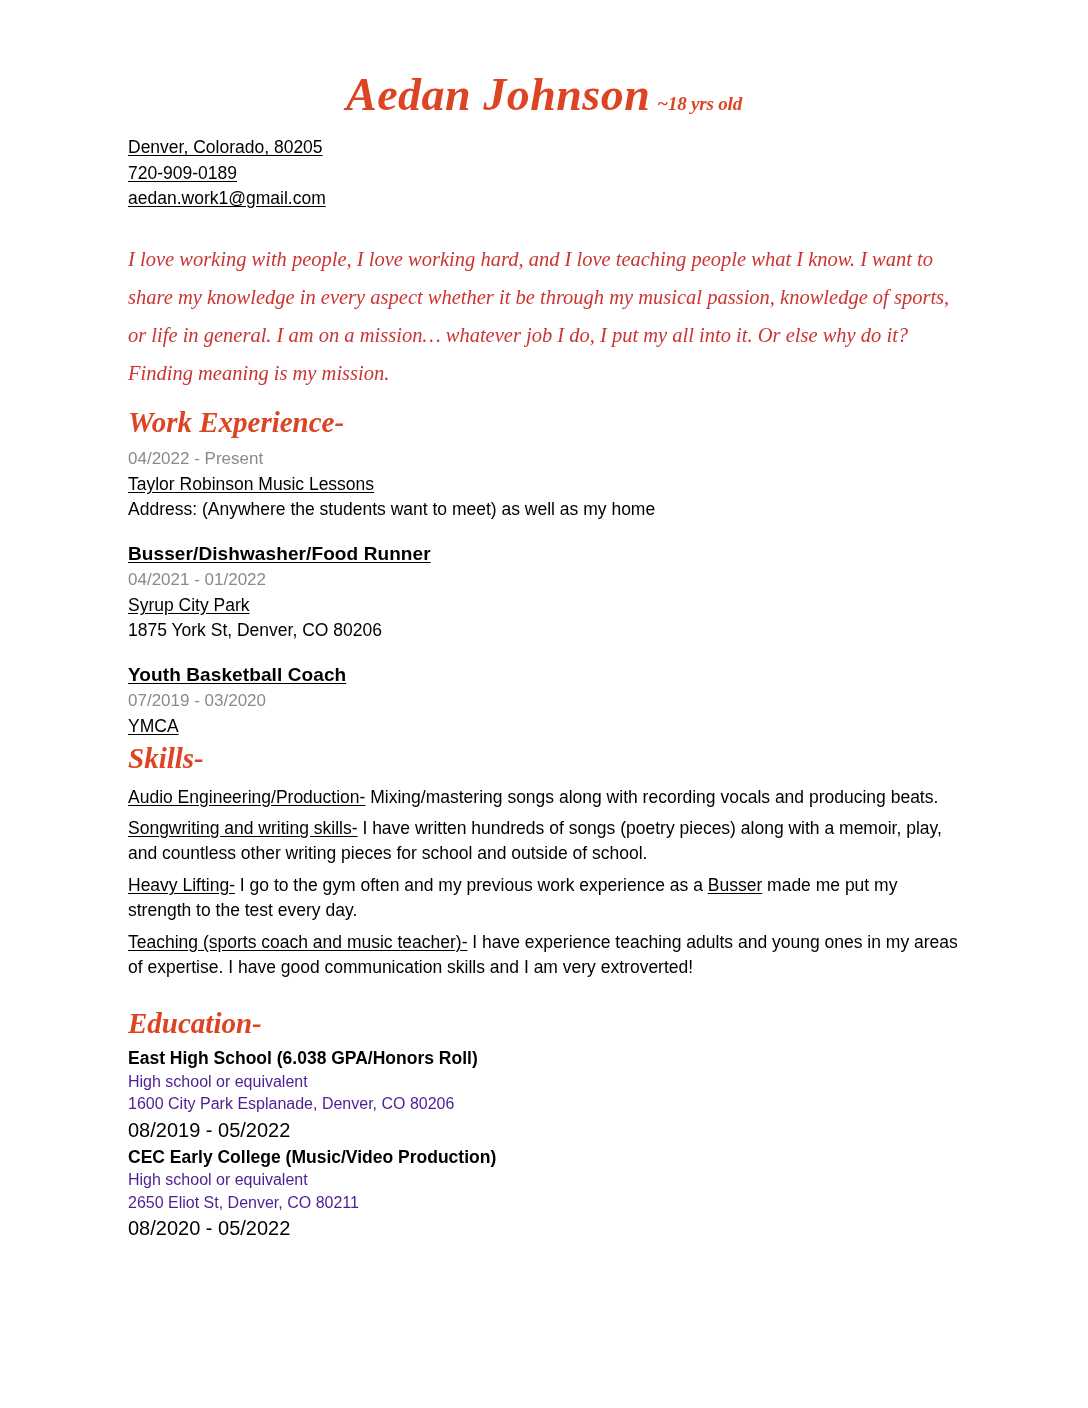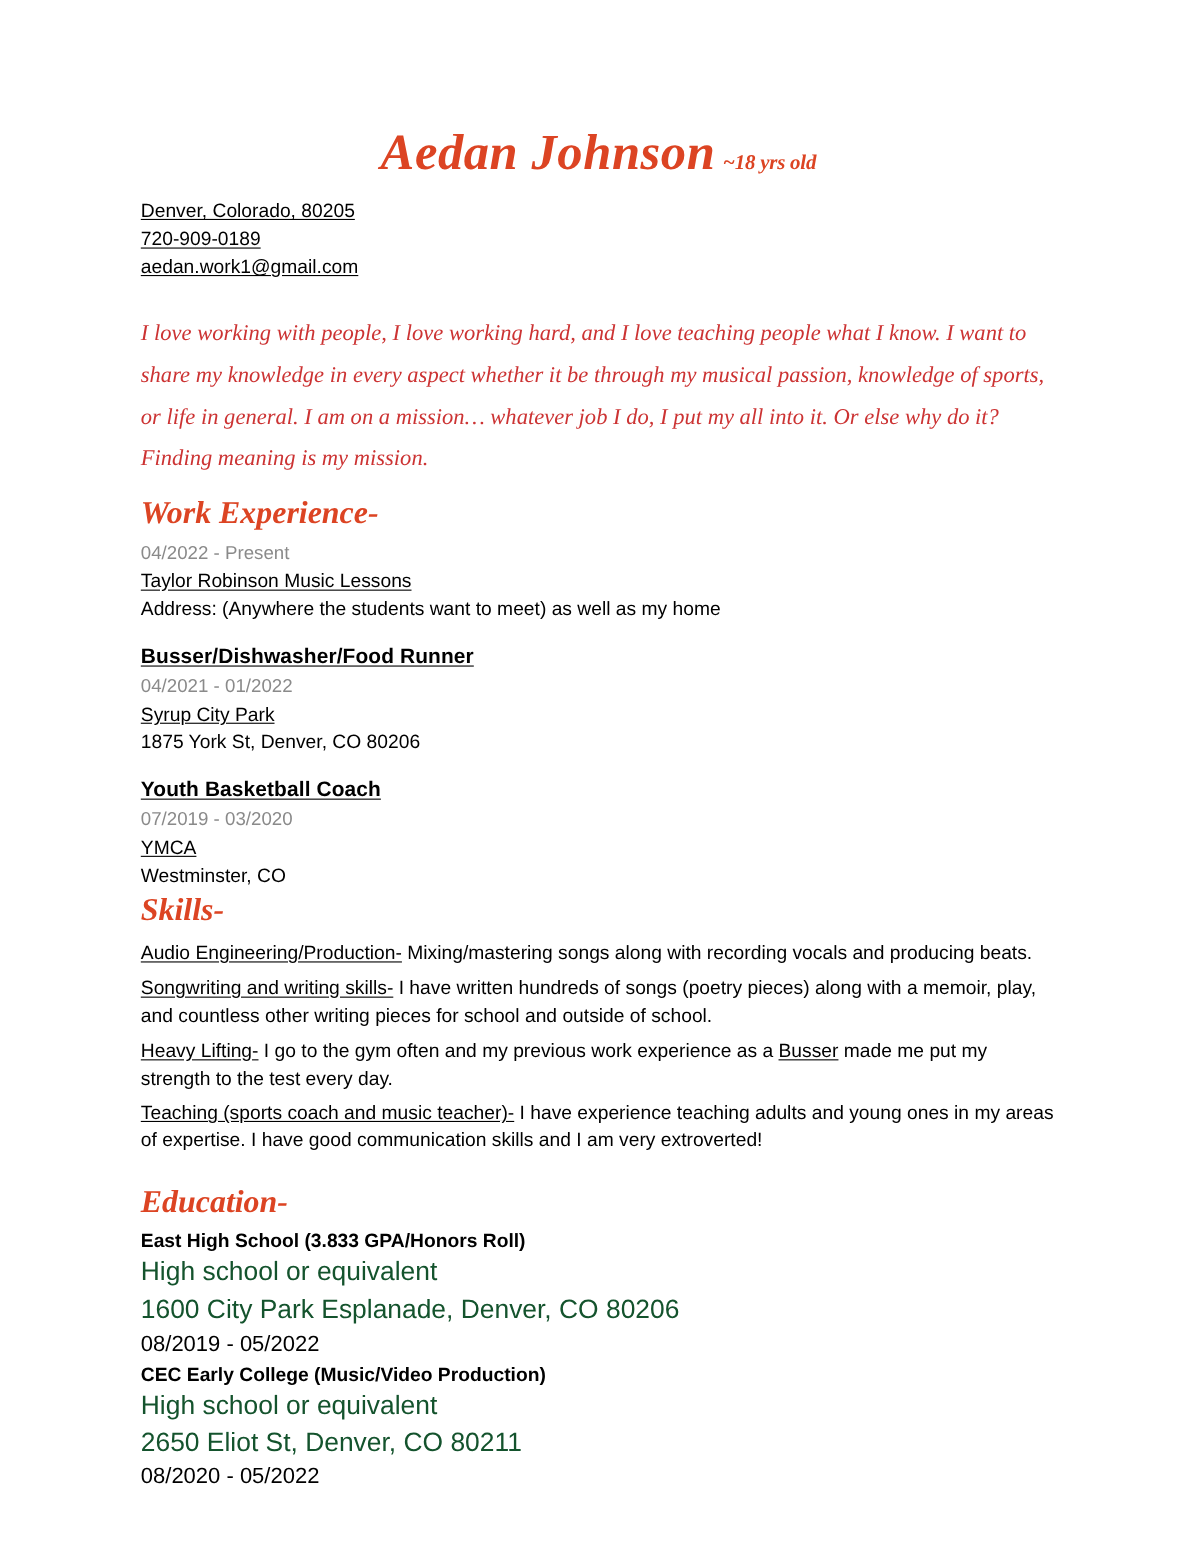--- a/index.html
+++ b/index.html
@@ -18,21 +18,21 @@
   .sheet {
     position: absolute;
     left: 128px;
     top: 0;
     width: 832px;
   }
 
   
   .name-row {
     text-align: center;
-    padding-top: 116px;
+    padding-top: 72px;
     line-height: 1;
     white-space: nowrap;
   }
   .name {
     font-family: "Liberation Serif", serif;
     font-style: italic;
     font-weight: bold;
     font-size: 46px;
     color: #DC4423;
     letter-spacing: 0.5px;
@@ -131,22 +131,22 @@
   
   .edu { margin-top: 6px; }
   .edu-item + .edu-item { margin-top: 1px; }
   .edu-school {
     font-size: 17.5px;
     font-weight: bold;
     color: #000000;
     line-height: 1.4;
   }
   .edu-level, .edu-address {
-    font-size: 24px;
-    color: #14532d;
+    font-size: 16px;
+    color: #4c1d95;
     line-height: 1.4;
   }
   .edu-dates {
     font-size: 20px;
     color: #000000;
     line-height: 1.4;
   }
 </style>
 </head>
 <body>
@@ -177,38 +177,37 @@
       <div class="job">
         <div class="job-title">Busser/Dishwasher/Food Runner</div>
         <div class="job-dates">04/2021 - 01/2022</div>
         <div class="job-company">Syrup City Park</div>
         <div class="job-address">1875 York St, Denver, CO 80206</div>
       </div>
       <div class="job">
         <div class="job-title">Youth Basketball Coach</div>
         <div class="job-dates">07/2019 - 03/2020</div>
         <div class="job-company">YMCA</div>
-        <div class="job-address">Westminster, CO</div>
       </div>
     </div>
 
     <div class="section-head sh-skills">Skills-</div>
 
     <div class="skills">
       <div class="skill"><span class="u">Audio Engineering/Production-</span><span> Mixing/mastering songs along with recording vocals and producing beats.</span></div>
       <div class="skill"><span class="u">Songwriting and writing skills-</span><span> I have written hundreds of songs (poetry pieces) along with a memoir, play, and countless other writing pieces for school and outside of school.</span></div>
       <div class="skill"><span class="u">Heavy Lifting-</span><span> I go to the gym often and my previous work experience as a </span><span class="u">Busser</span><span> made me put my strength to the test every day.</span></div>
       <div class="skill"><span class="u">Teaching (sports coach and music teacher)-</span><span> I have experience teaching adults and young ones in my areas of expertise. I have good communication skills and I am very extroverted!</span></div>
     </div>
 
     <div class="section-head sh-edu">Education-</div>
 
     <div class="edu">
       <div class="edu-item">
-        <div class="edu-school">East High School (3.833 GPA/Honors Roll)</div>
+        <div class="edu-school">East High School (6.038 GPA/Honors Roll)</div>
         <div class="edu-level">High school or equivalent</div>
         <div class="edu-address">1600 City Park Esplanade, Denver, CO 80206</div>
         <div class="edu-dates">08/2019 - 05/2022</div>
       </div>
       <div class="edu-item">
         <div class="edu-school">CEC Early College (Music/Video Production)</div>
         <div class="edu-level">High school or equivalent</div>
         <div class="edu-address">2650 Eliot St, Denver, CO 80211</div>
         <div class="edu-dates">08/2020 - 05/2022</div>
       </div>

